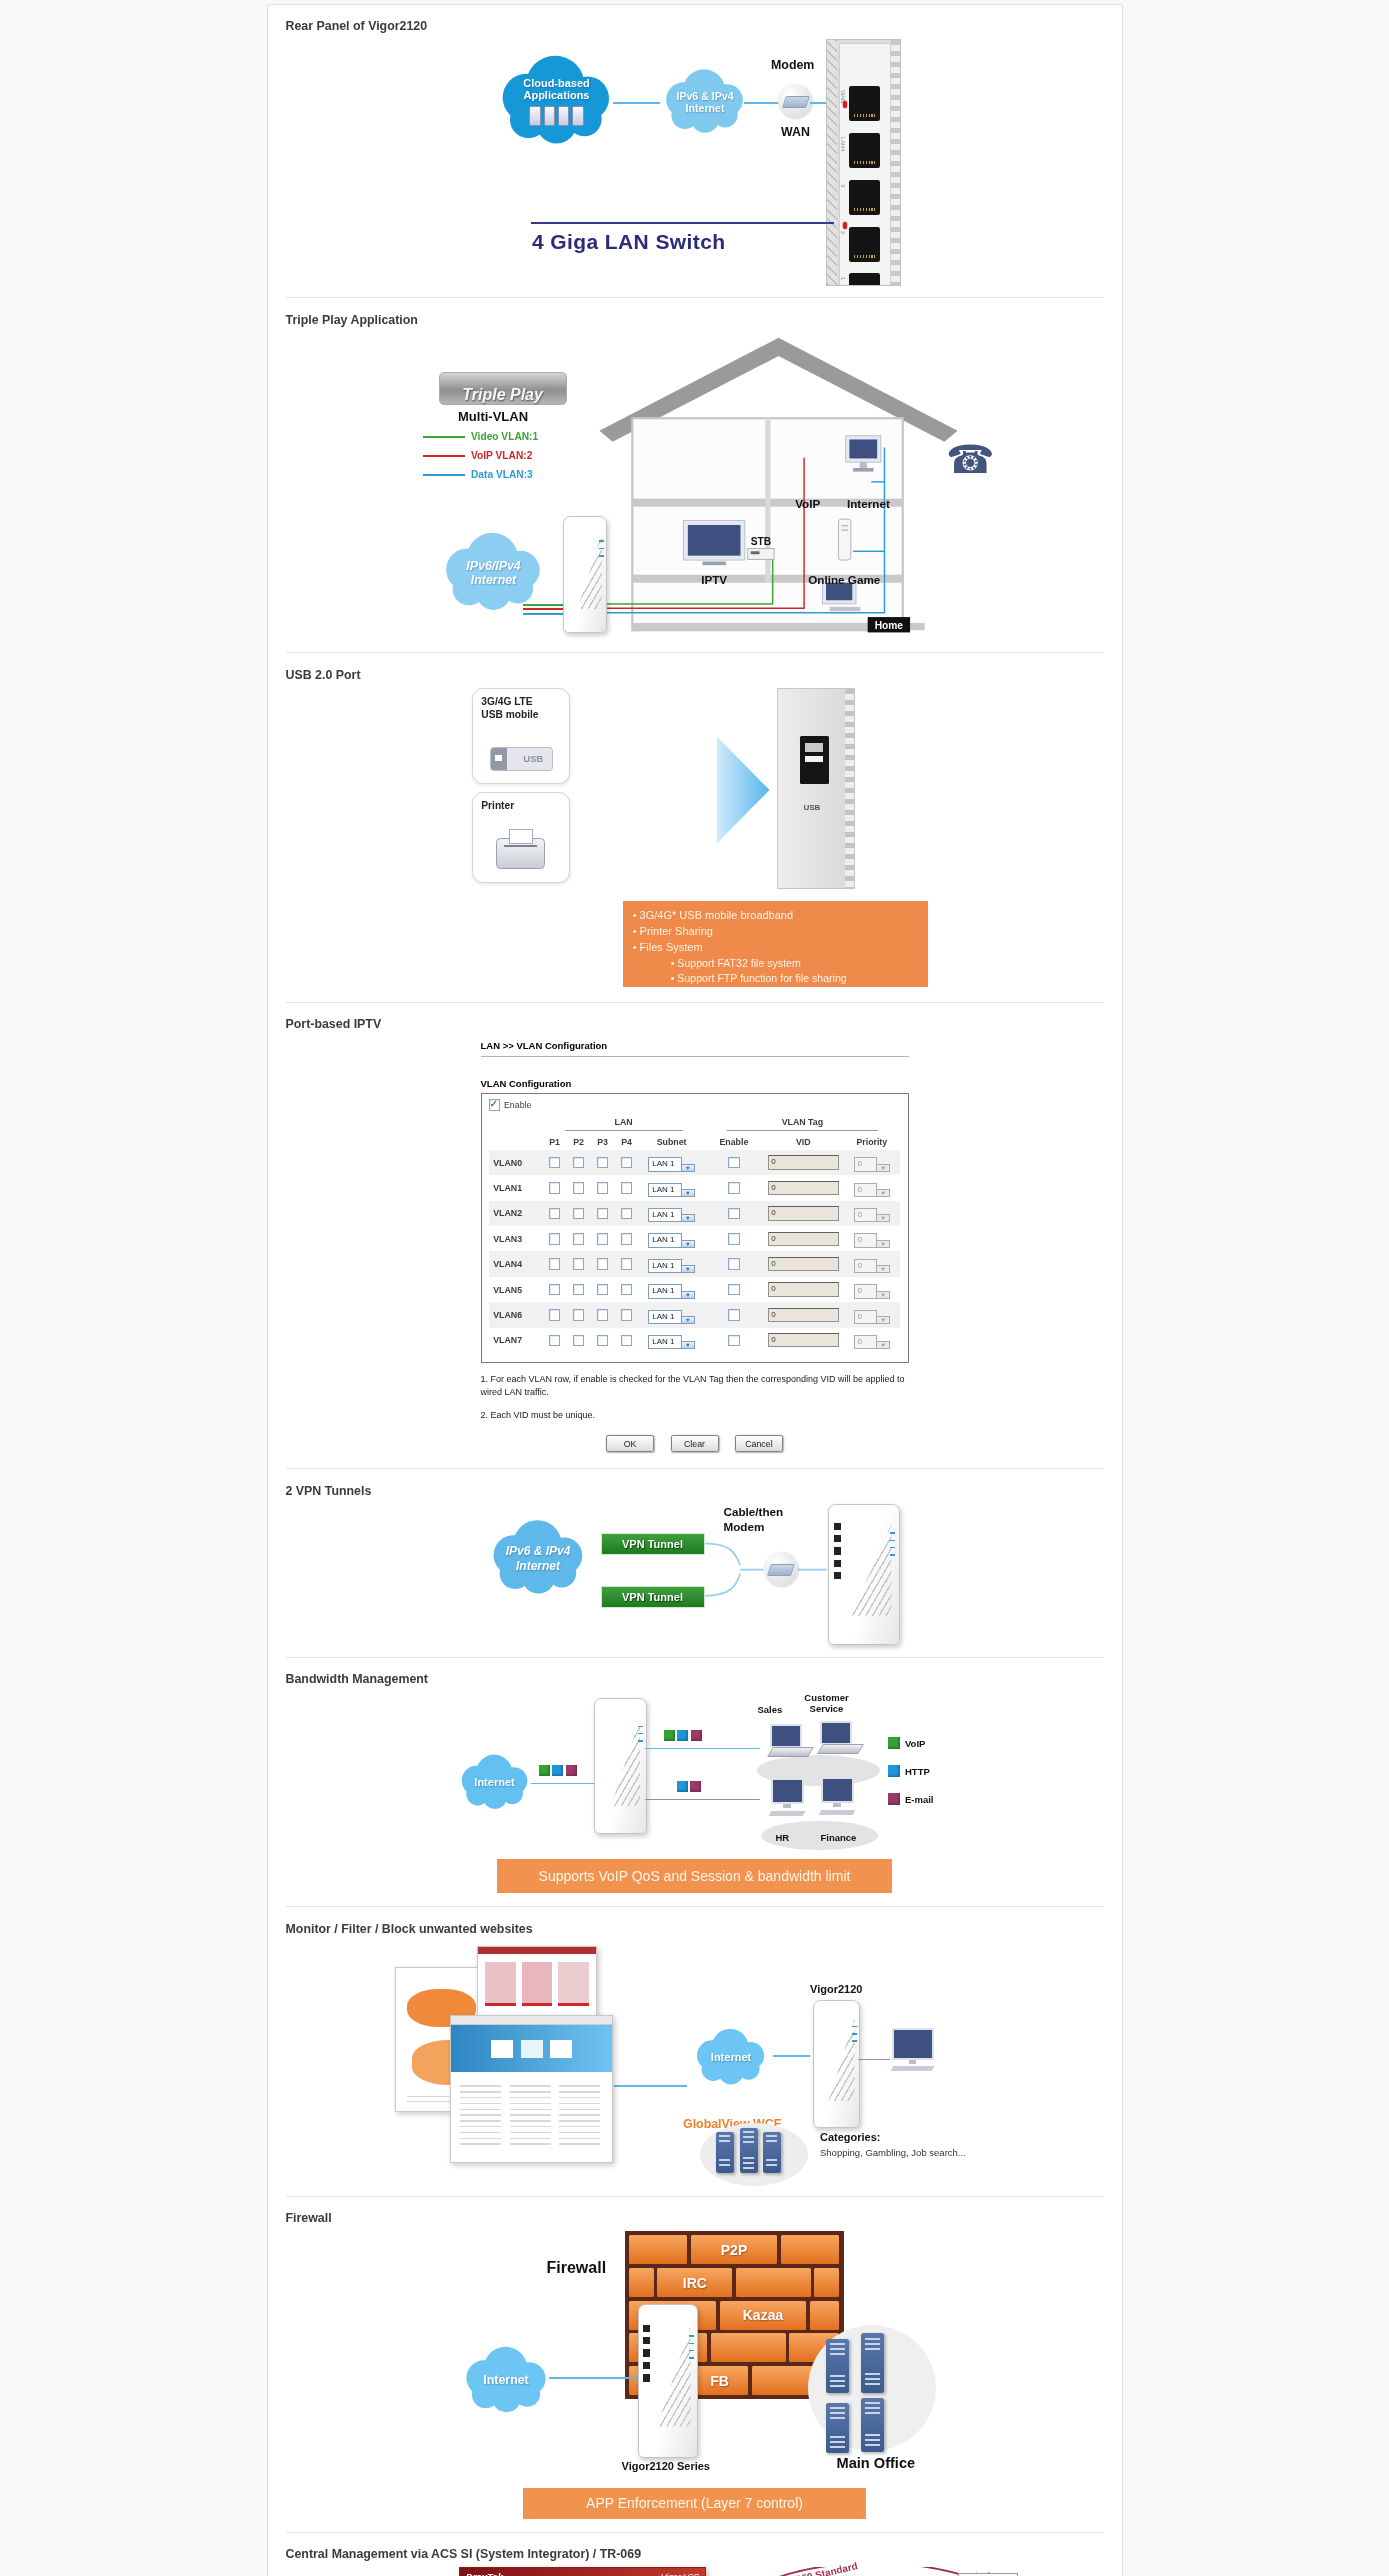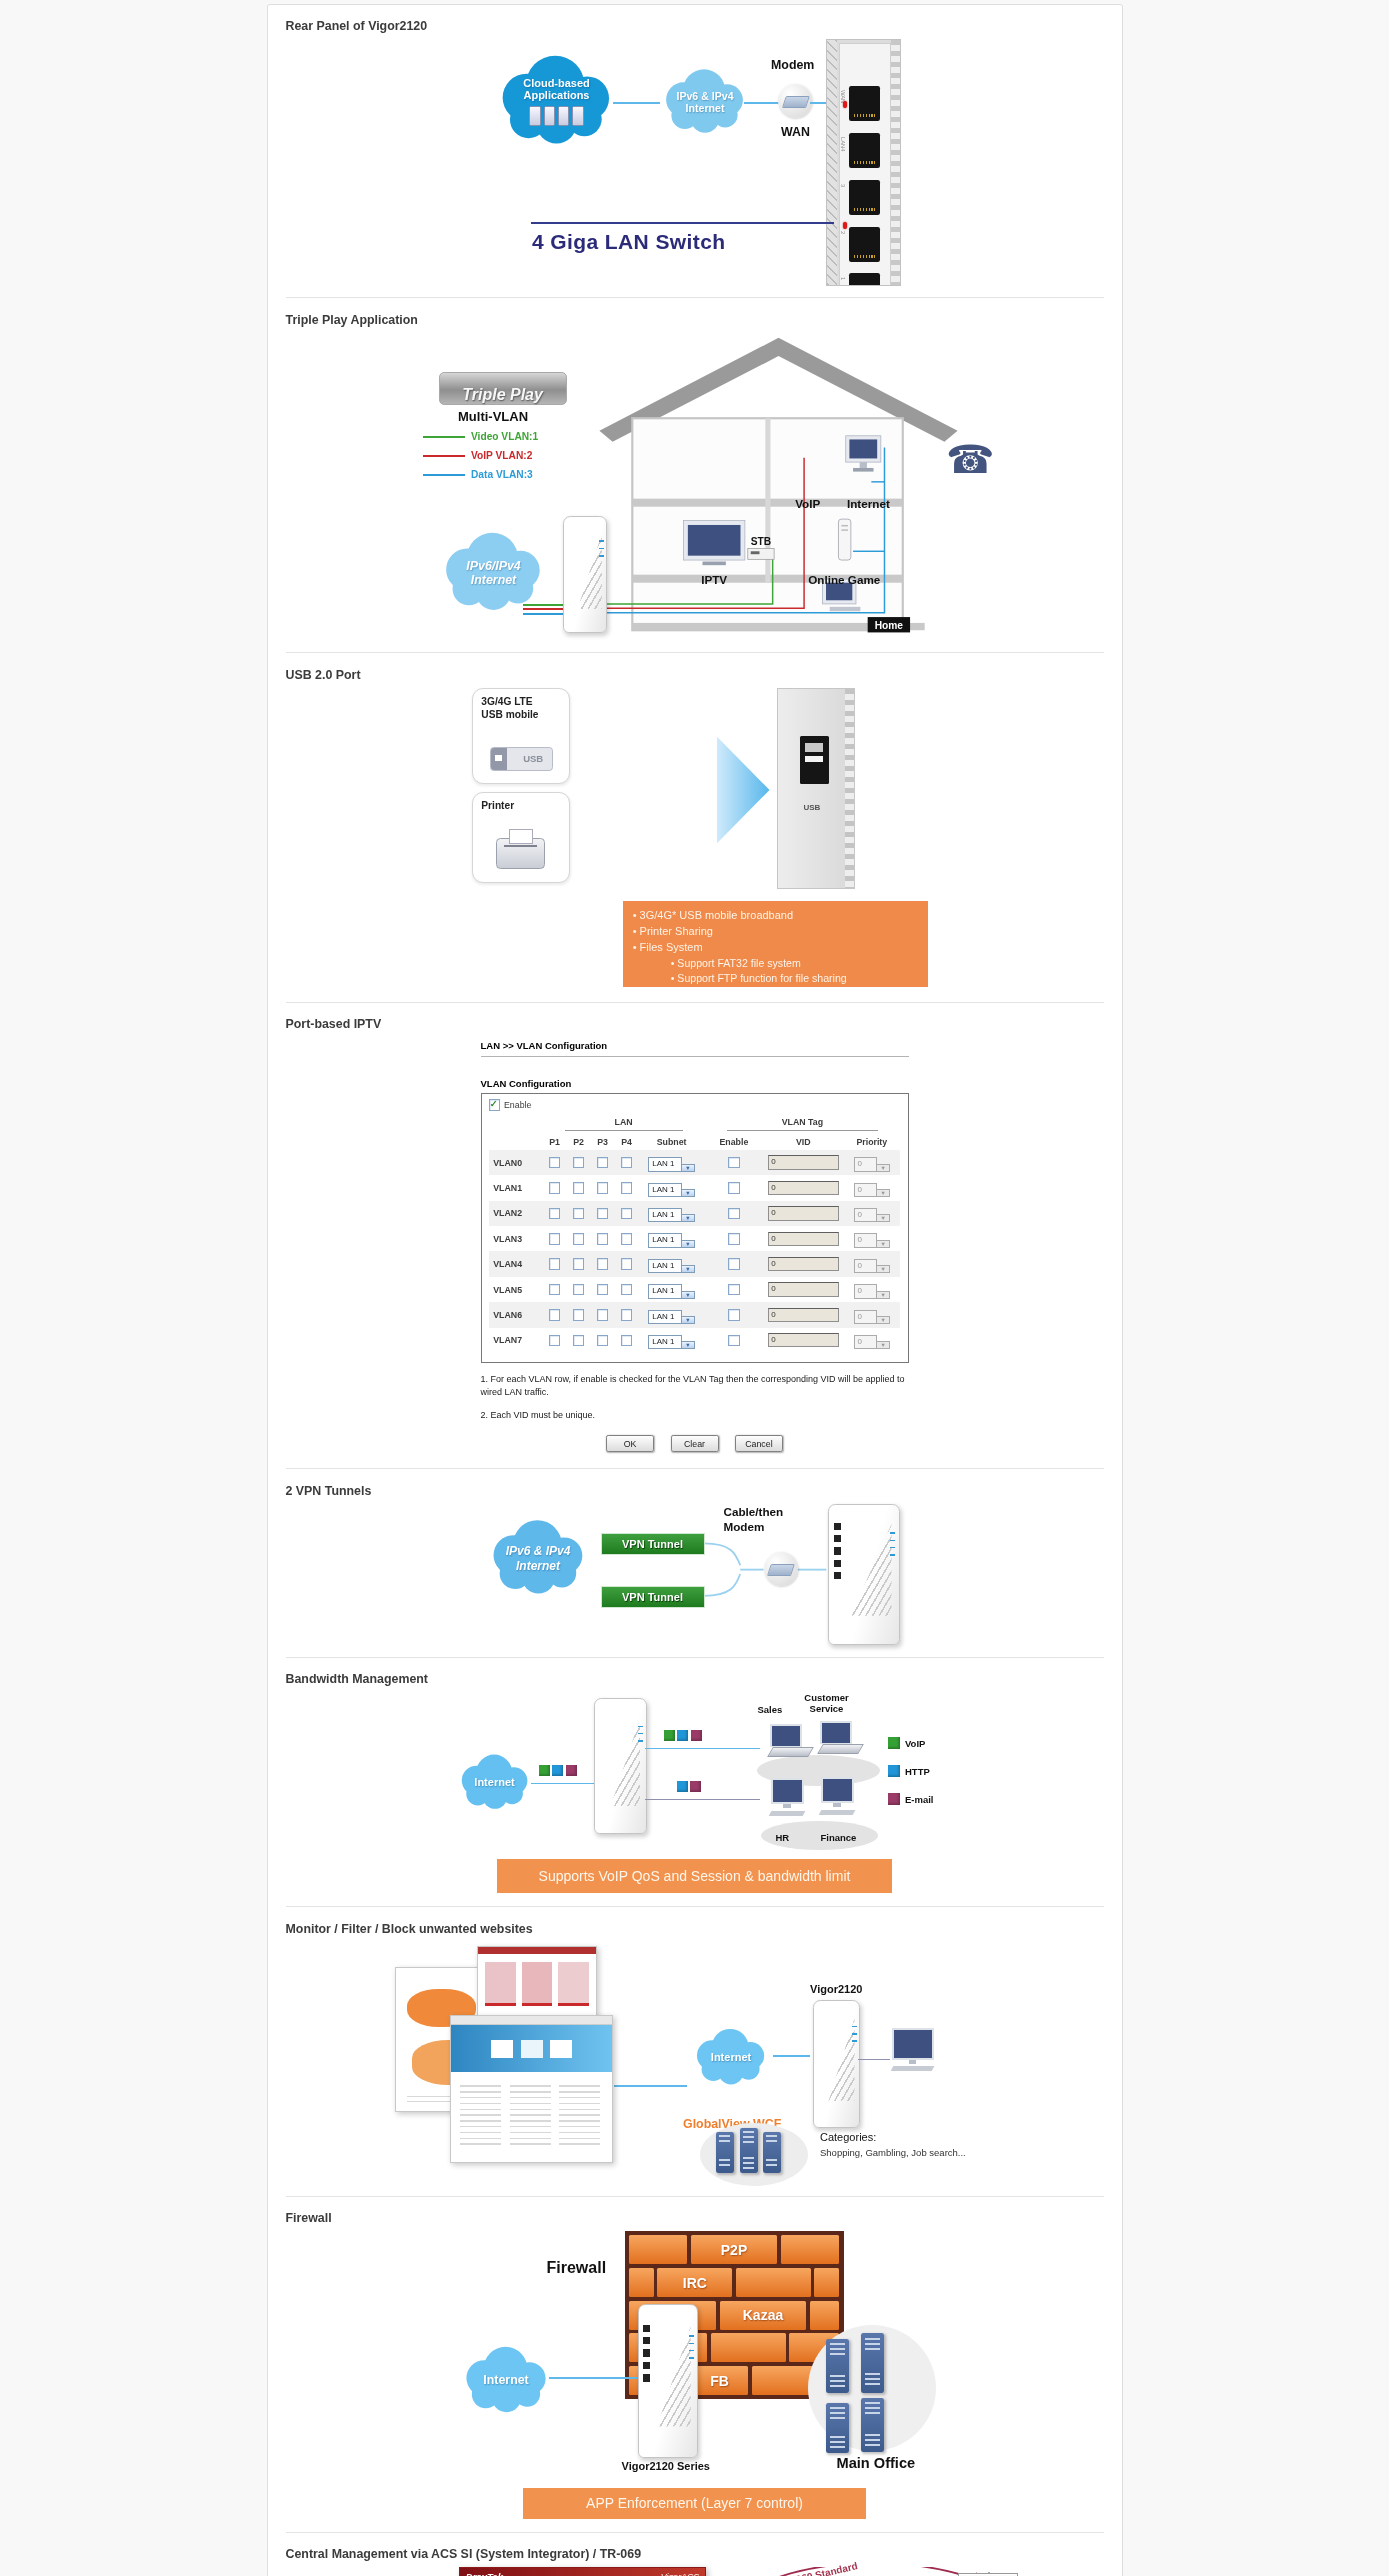--- a/index.html
+++ b/index.html
@@ -141,21 +141,21 @@
   
   .d6{position:relative;width:482px;height:157px;margin:2.9px auto 0;}
   .bwlbl{position:absolute;font-size:9.5px;font-weight:bold;color:#111;text-align:center;}
   .lgrow{position:absolute;display:flex;align-items:center;gap:5.1px;font-size:9.5px;font-weight:bold;color:#111;}
   .lgrow i{width:12.4px;height:12.4px;display:block;box-shadow:inset -1.5px -1.5px 2.2px rgba(0,0,0,.25);}
   
   .d7{position:relative;width:643px;height:241px;margin:2.9px auto 0;}
   .shot{position:absolute;background:#fff;border:0.7px solid #c8c8c8;box-shadow:1.5px 2.2px 5.8px rgba(0,0,0,.22);}
   .wcforange{position:absolute;left:310px;top:175px;color:#f07f2d;font-weight:bold;font-size:12.4px;}
   .catcircle{position:absolute;left:327px;top:175px;width:108px;height:63px;background:#ededed;border-radius:50%;}
-  .cattl{position:absolute;left:447px;top:189px;font-size:11px;font-weight:normal;color:#111;}
+  .cattl{position:absolute;left:447px;top:189px;font-size:11px;font-weight:bold;color:#111;}
   .cattx{position:absolute;left:447px;top:205px;font-size:9.5px;color:#333;width:183px;}
   .vt7lbl{position:absolute;left:437px;top:41px;font-size:11px;font-weight:bold;color:#111;}
   
   .d8{position:relative;width:512px;height:248px;margin:2.9px auto 0;}
   .wall{position:absolute;left:186px;top:0;width:219px;height:168px;background:#5b2718;padding:4.4px;box-sizing:border-box;}
   .wrow{display:flex;gap:3.7px;height:29px;margin-top:3.7px;}
   .wrow:first-child{margin-top:0;}
   .brick{background:linear-gradient(180deg,#f7a65f,#e2701f);border-radius:1.5px;display:flex;align-items:center;justify-content:center;
          color:#fff;font-weight:bold;font-size:14px;text-shadow:0.7px 0.7px 1.5px rgba(120,40,0,.6);}
   .f1{flex:1;} .f2{flex:2;} .f3{flex:3;}

